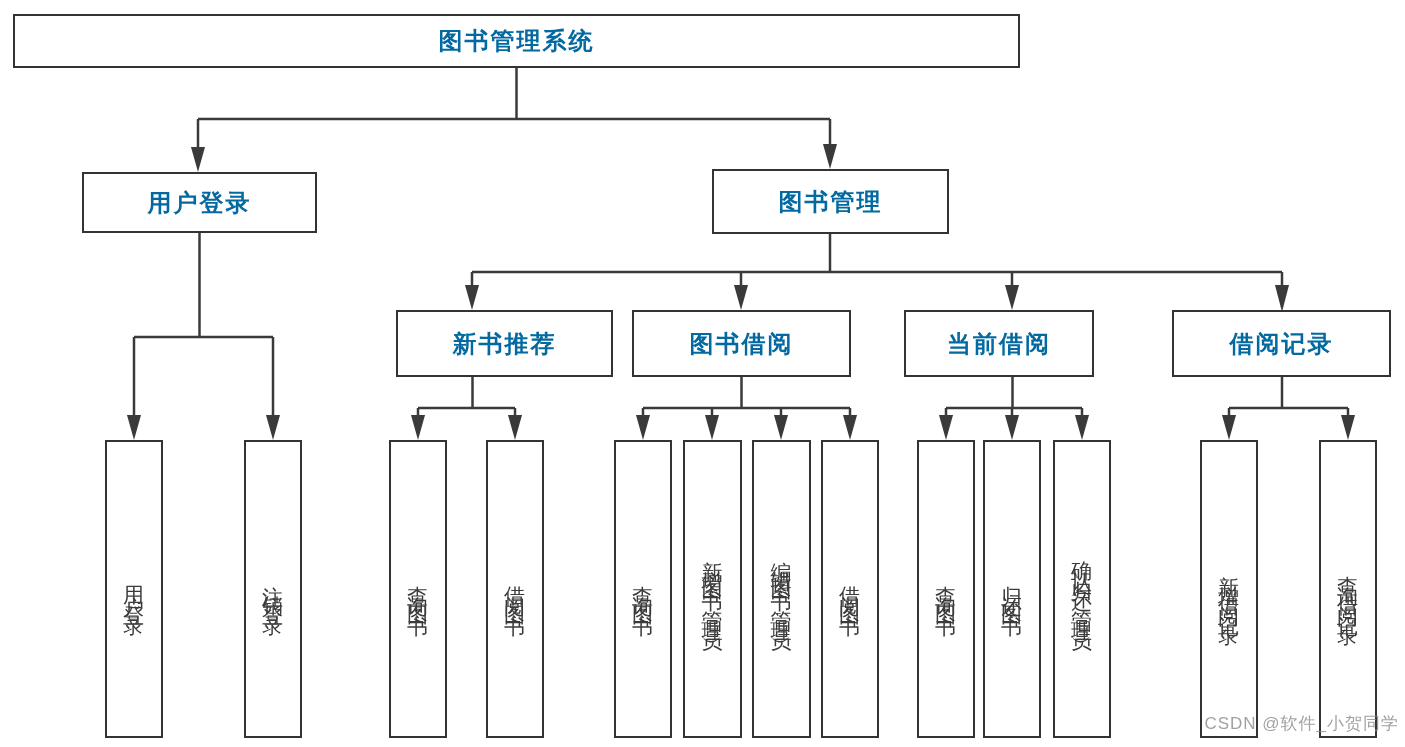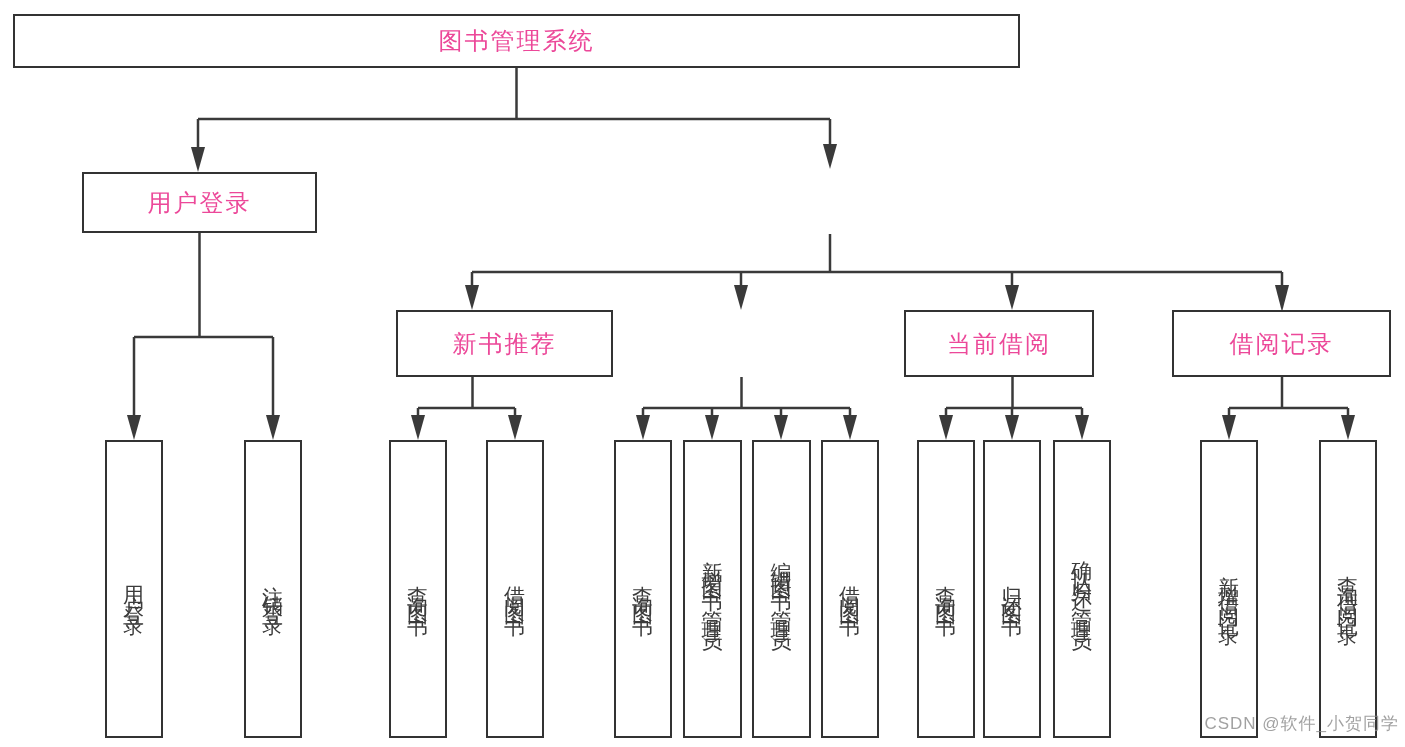--- a/index.html
+++ b/index.html
@@ -23,21 +23,22 @@
     border: 2.5px solid #333333;
     box-sizing: border-box;
     display: flex;
     align-items: center;
     justify-content: center;
   }
   .node-h .label {
     font-size: 24px;
     letter-spacing: 2px;
     white-space: nowrap;
-    color: #ec4899;
+    color: #0369a1;
+    font-weight: bold;
   }
   .node-v .label {
     writing-mode: vertical-rl;
     text-orientation: mixed;
     font-size: 21px;
     letter-spacing: 10px;
     line-height: 1;
     color: #3b3b3b;
   }
   .watermark {
@@ -129,24 +130,30 @@
     </g>
   </svg>
 
   <div class="node node-h" style="left:13px; top:14px; width:1007px; height:54px;">
     <span class="label">图书管理系统</span>
   </div>
 
   <div class="node node-h" style="left:82px; top:172px; width:235px; height:61px;">
     <span class="label">用户登录</span>
   </div>
+  <div class="node node-h" style="left:712px; top:169px; width:237px; height:65px;">
+    <span class="label">图书管理</span>
+  </div>
 
   <div class="node node-h" style="left:364px; top:310px; width:217px; height:67px;margin-left:32px;">
     <span class="label">新书推荐</span>
   </div>
+  <div class="node node-h" style="left:632px; top:310px; width:219px; height:67px;">
+    <span class="label">图书借阅</span>
+  </div>
   <div class="node node-h" style="left:904px; top:310px; width:190px; height:67px;">
     <span class="label">当前借阅</span>
   </div>
   <div class="node node-h" style="left:1172px; top:310px; width:219px; height:67px;">
     <span class="label">借阅记录</span>
   </div>
 
   <div class="node node-v" style="left:105px; top:440px; width:58px; height:298px;">
     <span class="label">用户登录</span>
   </div>

